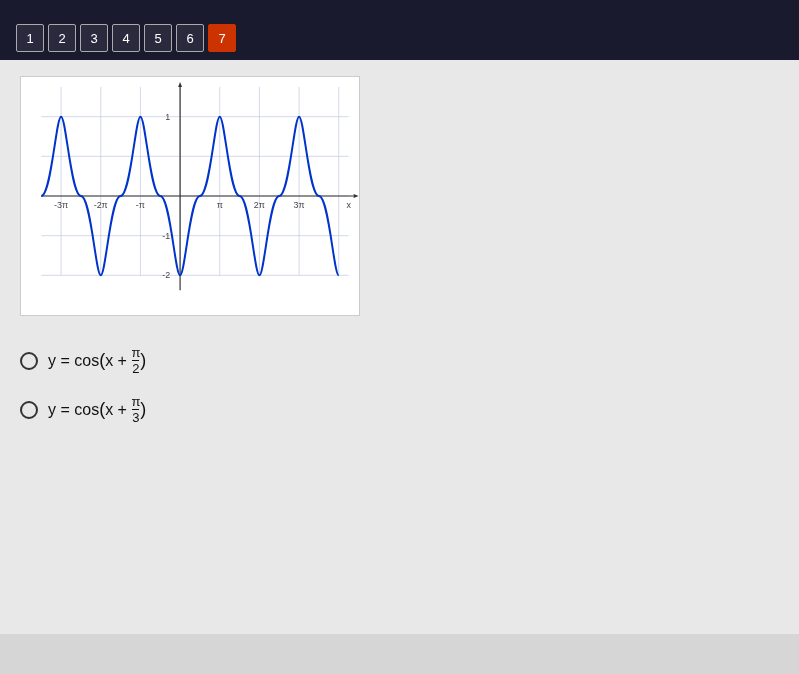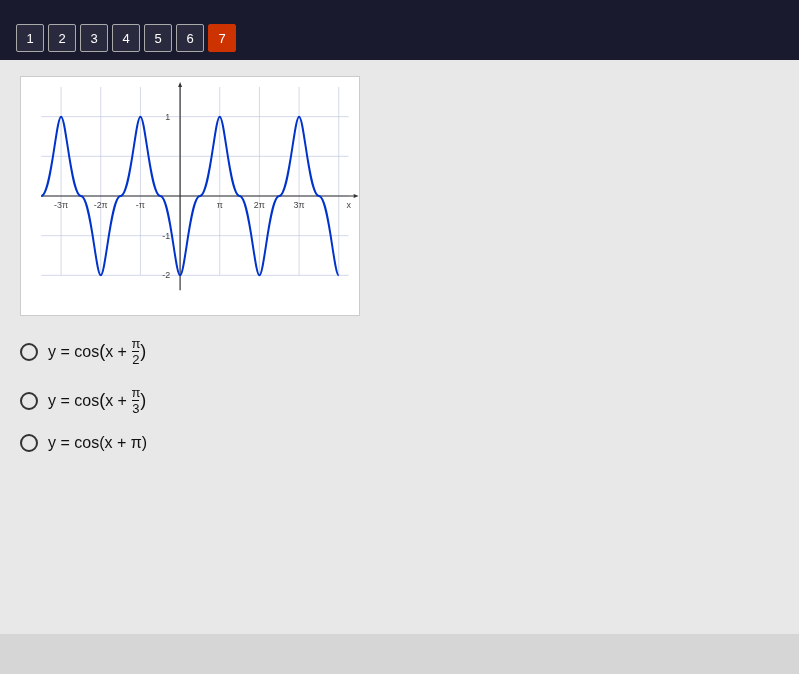--- a/index.html
+++ b/index.html
@@ -73,21 +73,21 @@
       width: 340px;
       height: 240px;
       position: relative;
       margin-bottom: 20px;
       overflow: hidden;
     }
     .options-area {
       display: flex;
       flex-direction: column;
       gap: 18px;
-      margin-top: 1px;
+      margin-top: 10px;
     }
     .option-row {
       display: flex;
       align-items: center;
       gap: 10px;
       font-size: 16px;
     }
     .radio-circle {
       width: 18px;
       height: 18px;
@@ -201,18 +201,14 @@
     </div>
     <div class="option-row">
       <span class="radio-circle"></span>
       <span class="option-text">
         y&nbsp;=&nbsp;cos<span style="font-size:18px">(</span>x&nbsp;+&nbsp;<span style="display:inline-flex;flex-direction:column;align-items:center;font-size:13px;vertical-align:middle;line-height:1.1">
             <span>π</span>
             <span style="border-top:1px solid #111;padding-top:1px">3</span>
           </span><span style="font-size:18px">)</span>
       </span>
     </div>
-    <div class="option-row">
-      <span class="radio-circle"></span>
-      <span class="option-text">y&nbsp;=&nbsp;cos(x&nbsp;+&nbsp;π)</span>
-    </div>
   </div>
 </div>
 
 </body></html>

